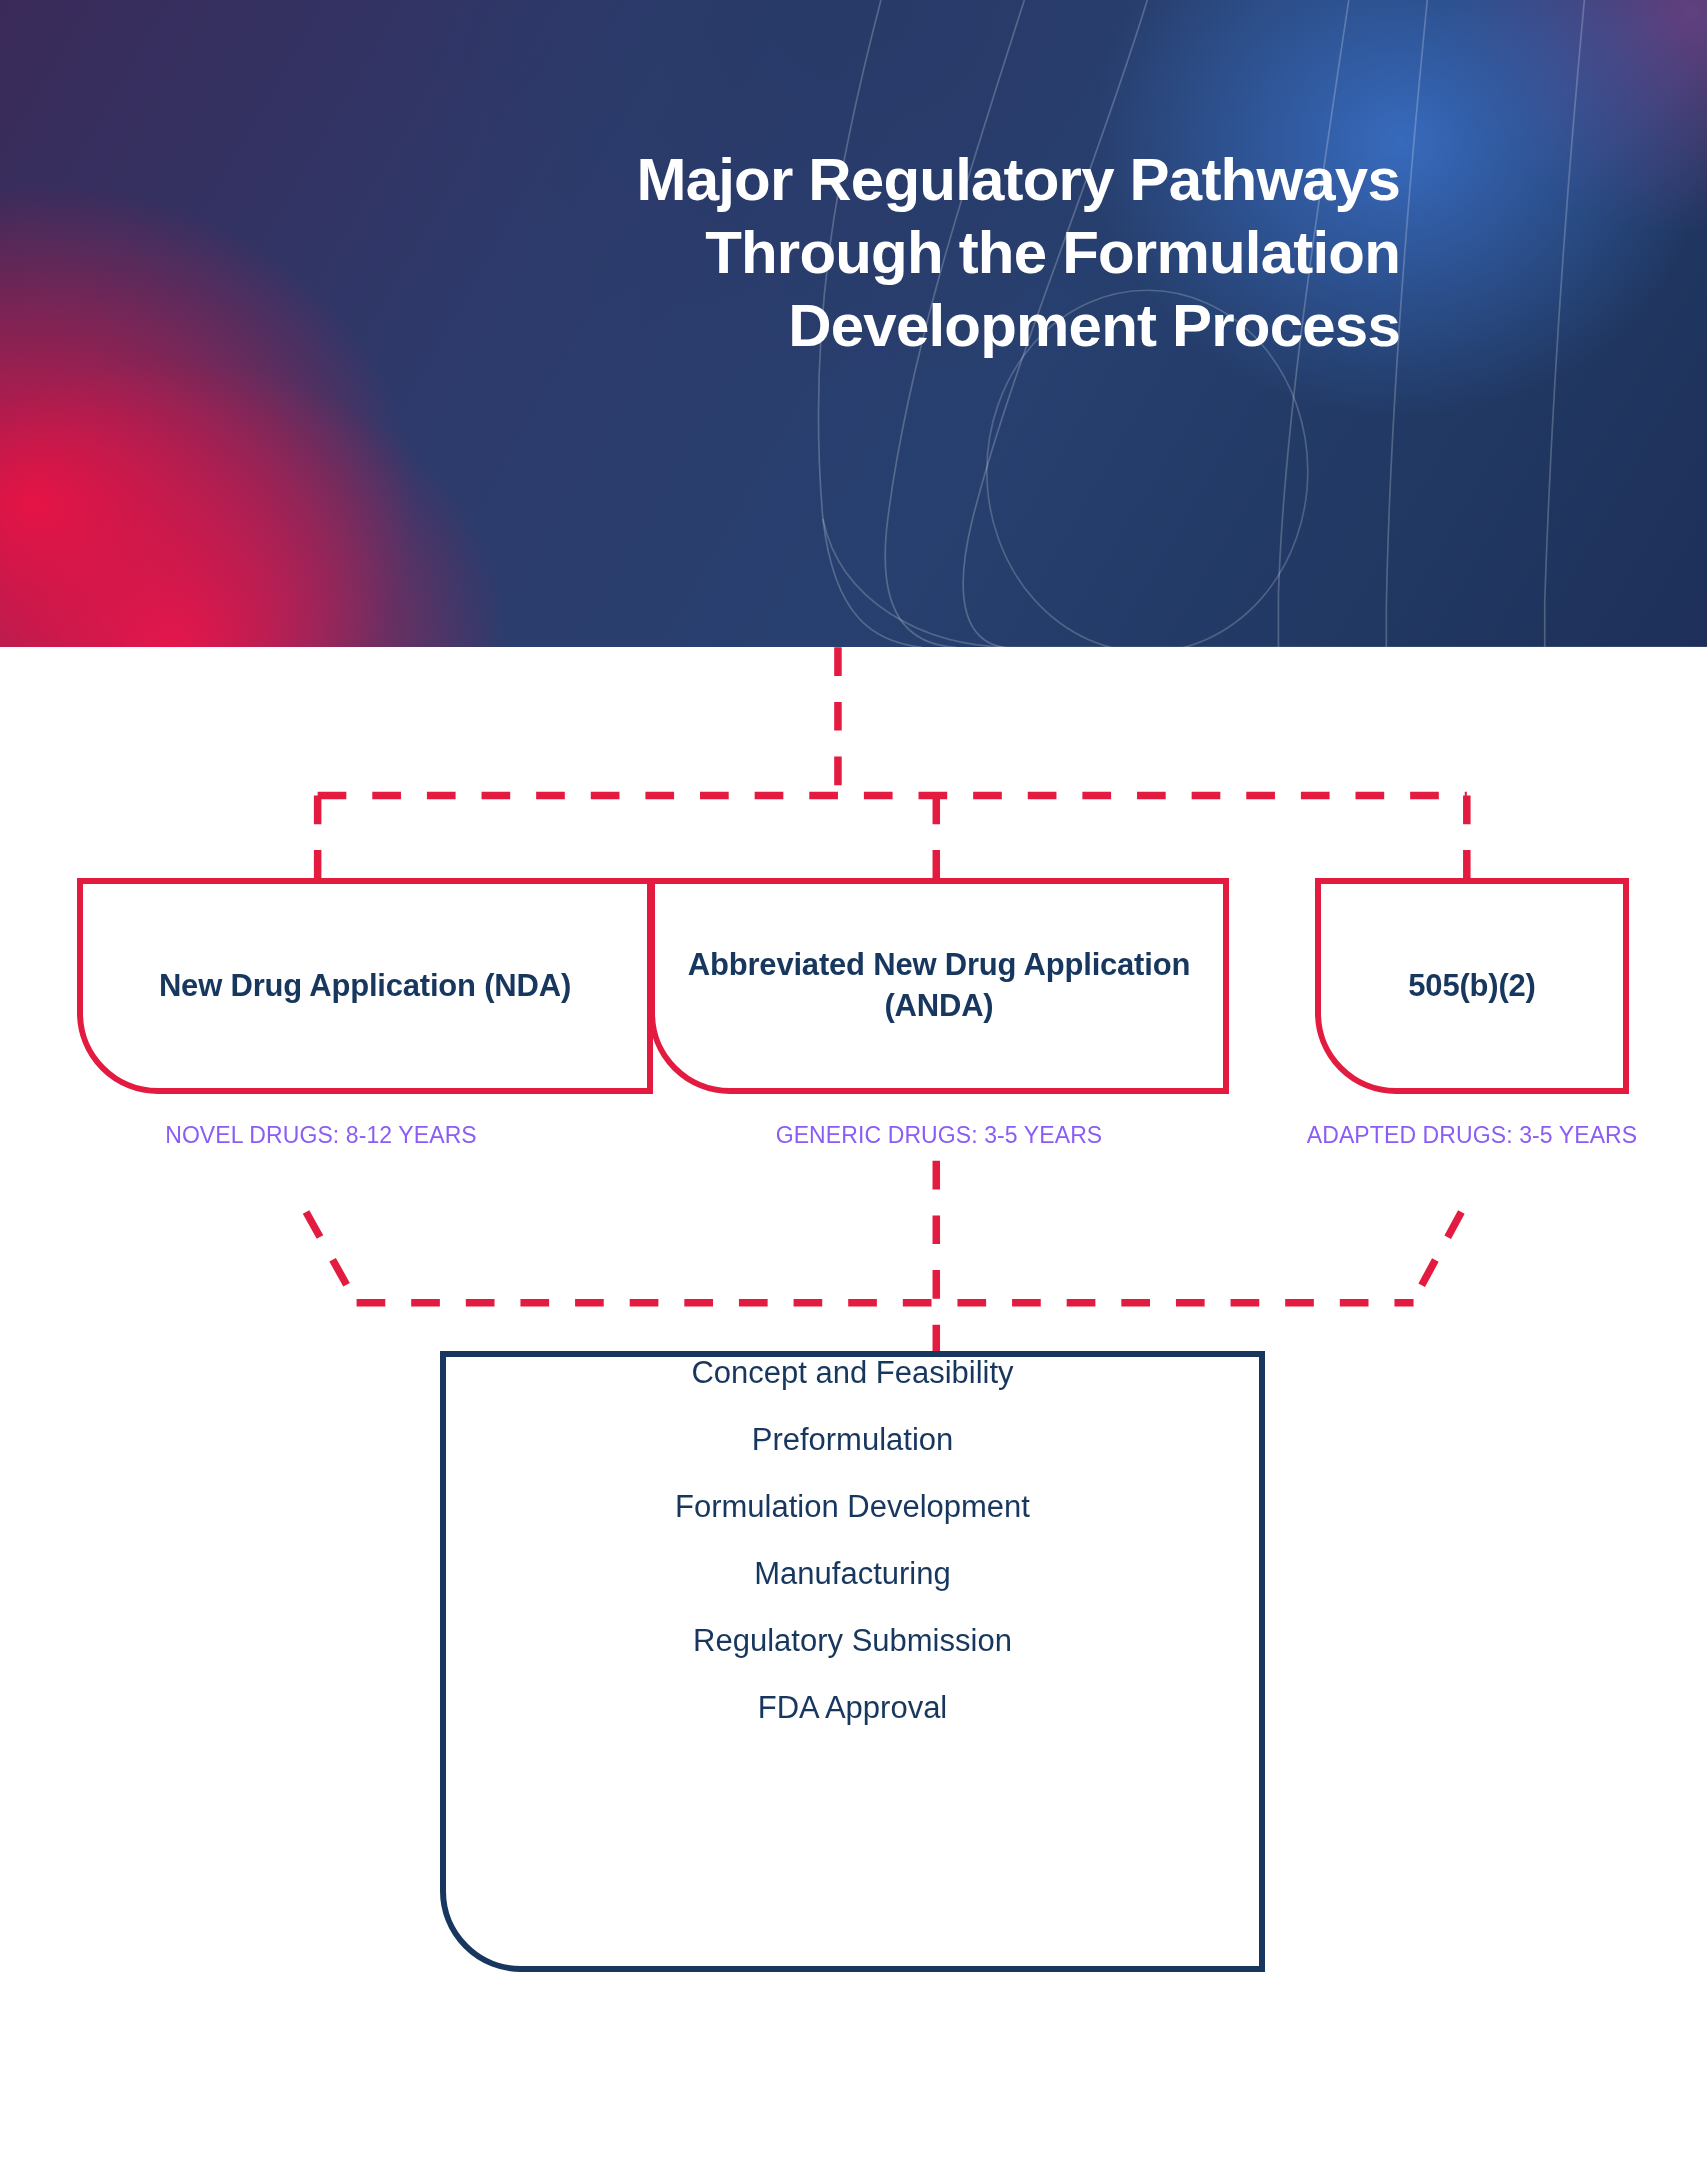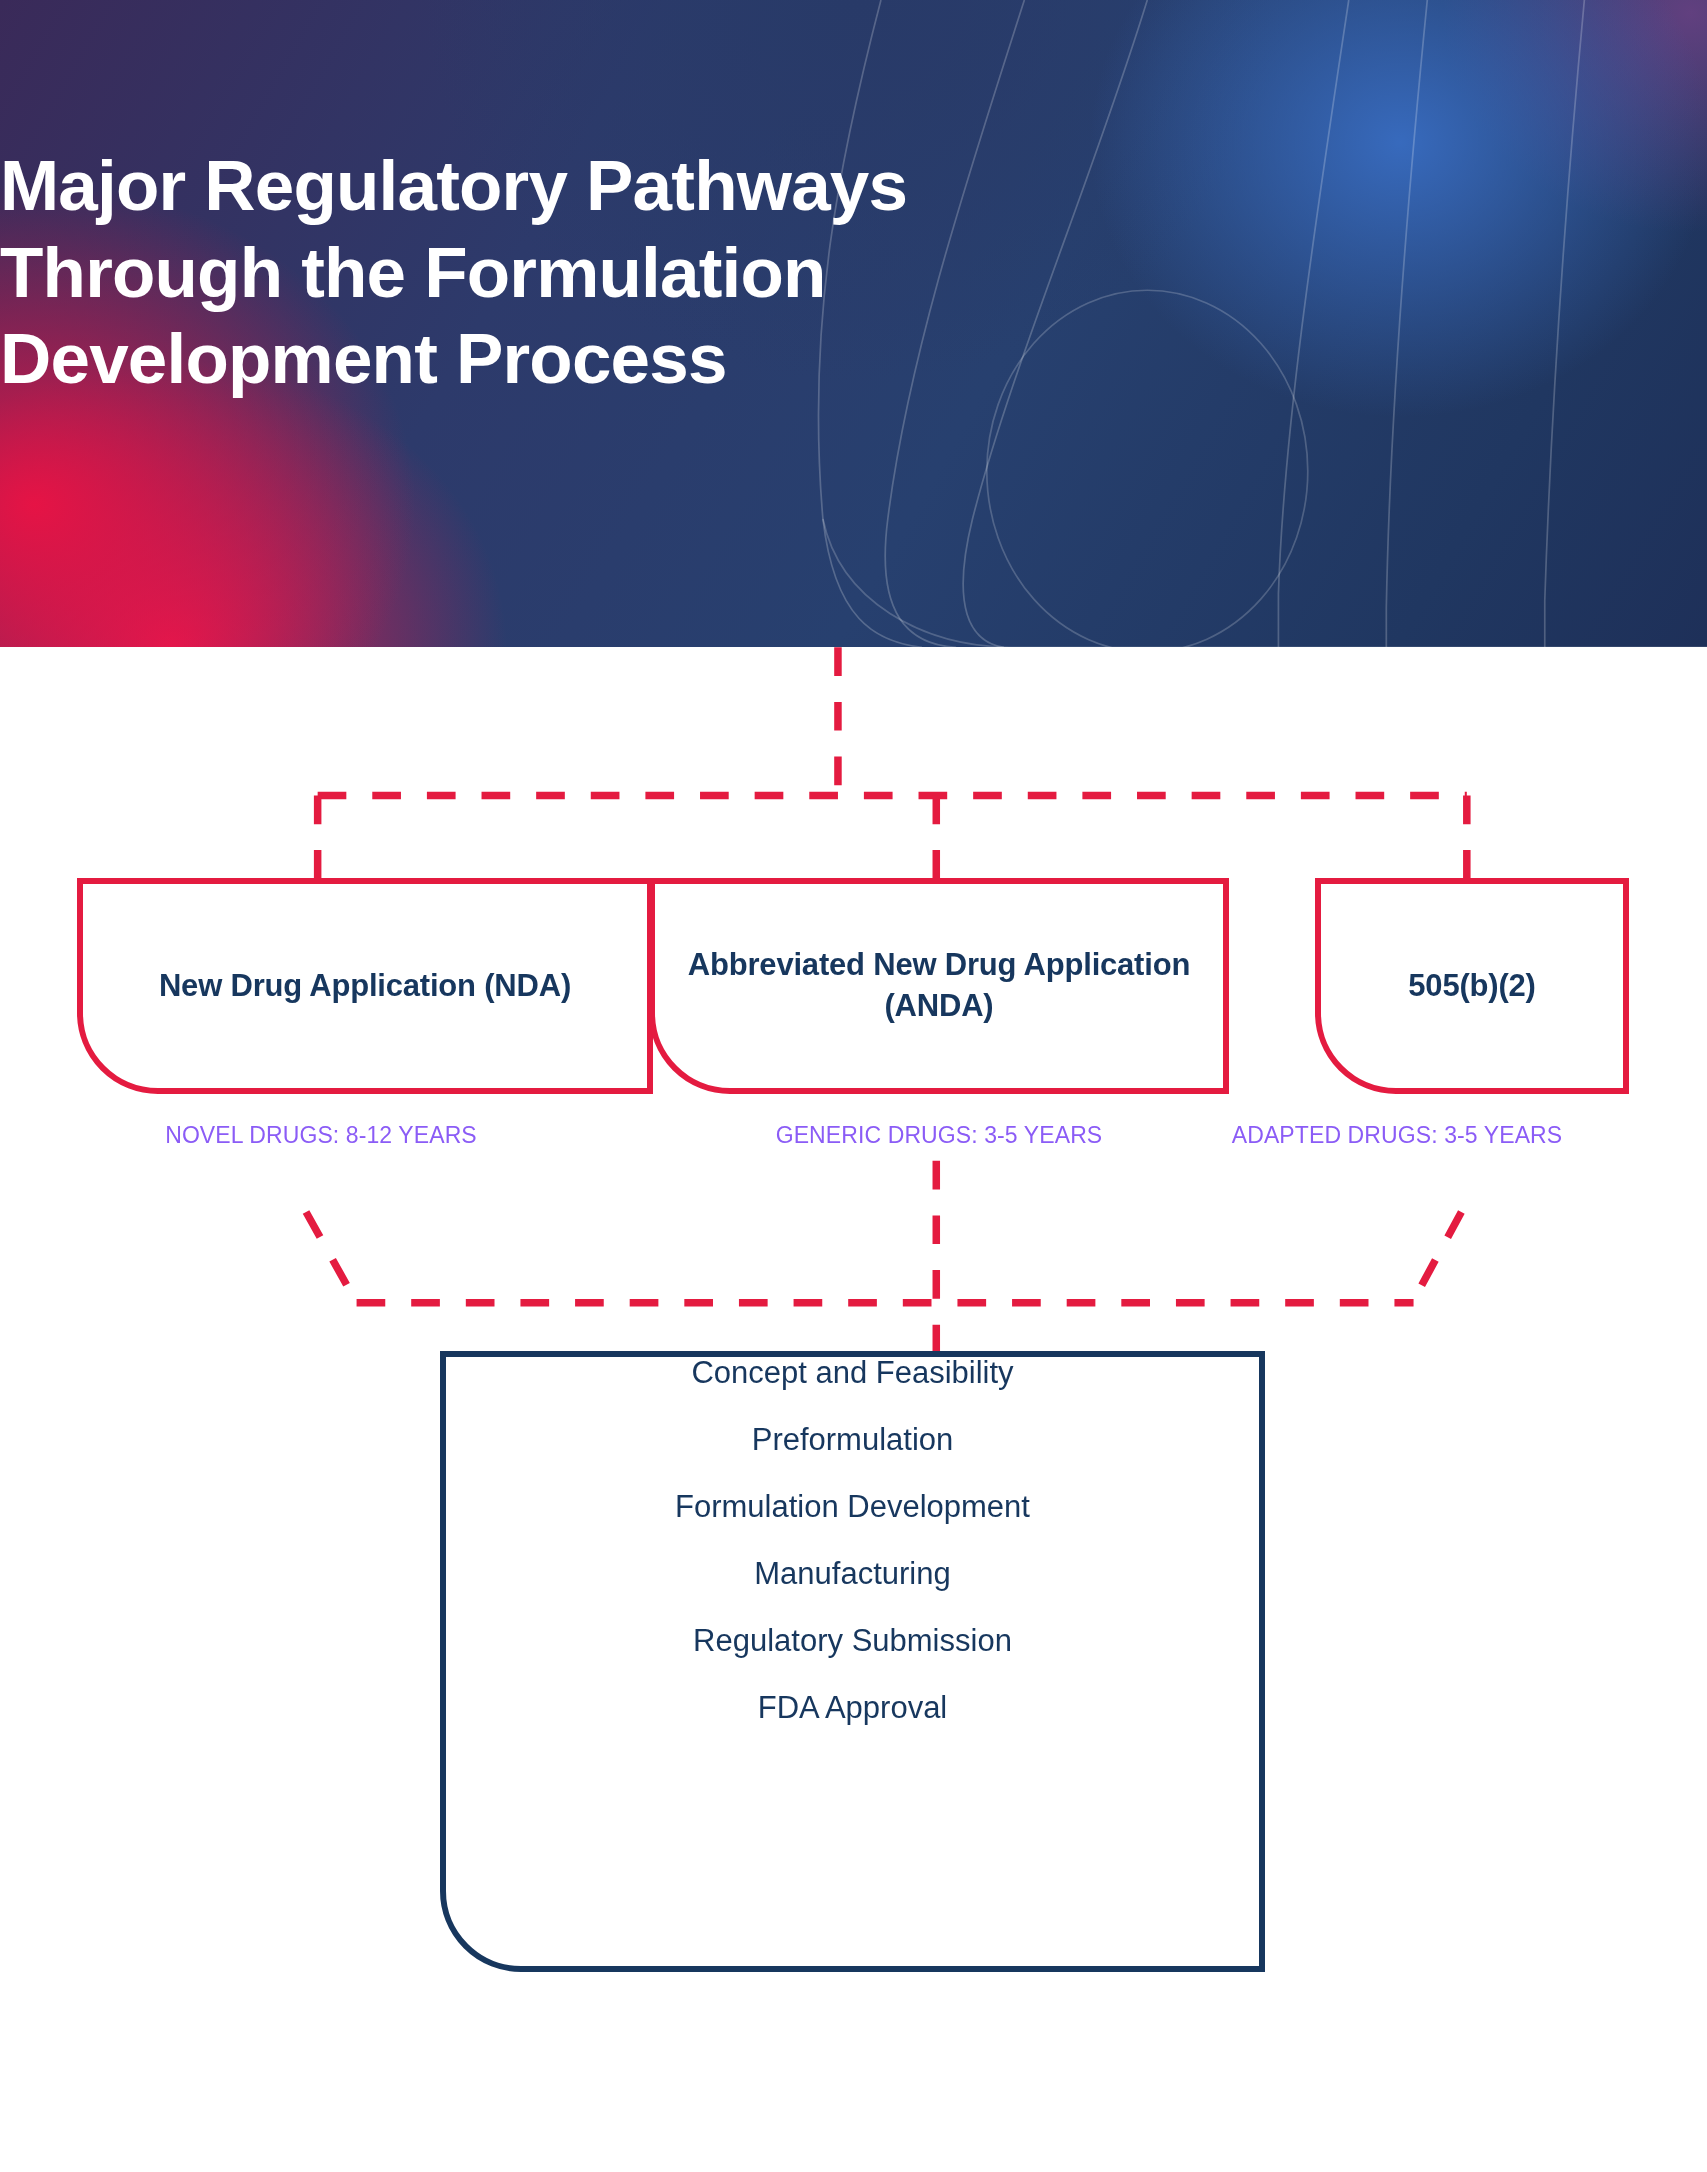--- a/index.html
+++ b/index.html
@@ -19,23 +19,23 @@
       radial-gradient(ellipse 615px 519px at 2%  78%,  rgba(236,18,68,0.95) 0%, rgba(236,18,68,0.0) 62%),
       radial-gradient(ellipse 560px 478px at 10% 100%, rgba(237,22,78,0.92) 0%, rgba(237,22,78,0.0) 60%),
       radial-gradient(ellipse 478px 423px at 82%  22%, rgba(57,110,196,0.92) 0%, rgba(57,110,196,0.0) 65%),
       radial-gradient(ellipse 355px 314px at 99%  2%,  rgba(150,70,150,0.55) 0%, rgba(150,70,150,0.0) 70%),
       radial-gradient(ellipse 615px 546px at 50%  0%,  rgba(40,58,104,1) 0%, rgba(40,58,104,0.0) 70%),
       linear-gradient(120deg, #3a2a59 0%, #2d3a6b 32%, #27406f 58%, #203761 85%, #1e3059 100%);
   }
   #header-decor { position:absolute; inset:0; }
   #header-title {
     position:absolute; left:0; top:143px; width:1400px;
-    text-align:left;
+    text-align:right;
     color:#ffffff;
-    font-size:71px; font-weight:bold; line-height:1.22;
+    font-size:60px; font-weight:bold; line-height:1.22;
     letter-spacing:-0.8px;
   }
 
   
   #connectors { position:absolute; left:0; top:0; width:1708px; height:2172px; pointer-events:none; }
 
   
   .pathway-box {
     position:absolute;
     border:6.1px solid #E41B40;
@@ -54,21 +54,21 @@
   #box-505  { left:1315px; top:878px; width:314px; height:216px; }
 
   .pathway-caption {
     position:absolute;
     color:#8b5cf6;
     font-size:23px; font-weight:normal; line-height:1.30;
     text-align:center; letter-spacing:0.1px;
   }
   #cap-nda  { left:77px;  top:1121px; width:488px; }
   #cap-anda { left:649px;  top:1121px; width:580px; }
-  #cap-505  { left:1223px; top:1121px; width:348px; }
+  #cap-505  { left:1298px; top:1121px; width:348px; }
 
   
   #process-box {
     position:absolute; left:440px; top:1351px; width:825px; height:621px;
     border:6.1px solid #17375E;
     border-bottom-left-radius:81px;
     background:#ffffff;
   }
   .process-step {
     color:#17375E;

